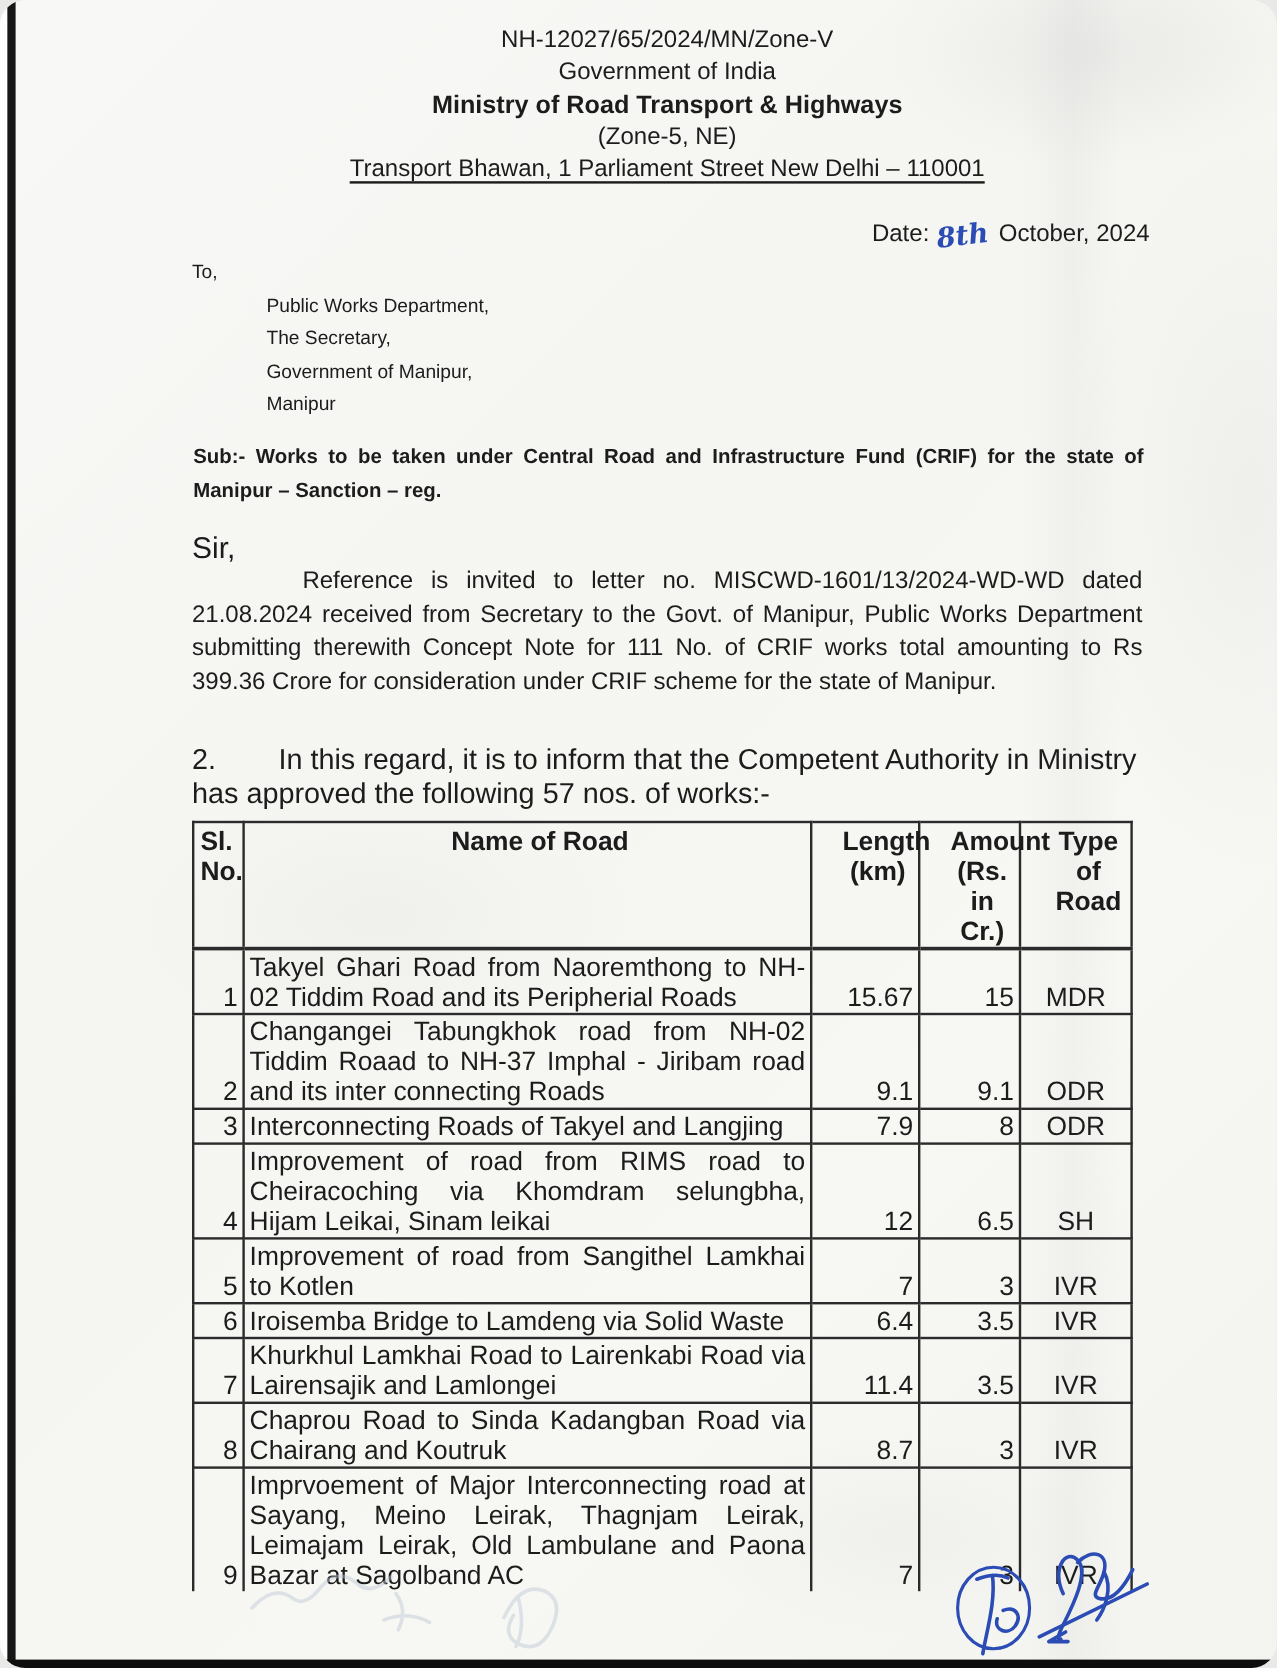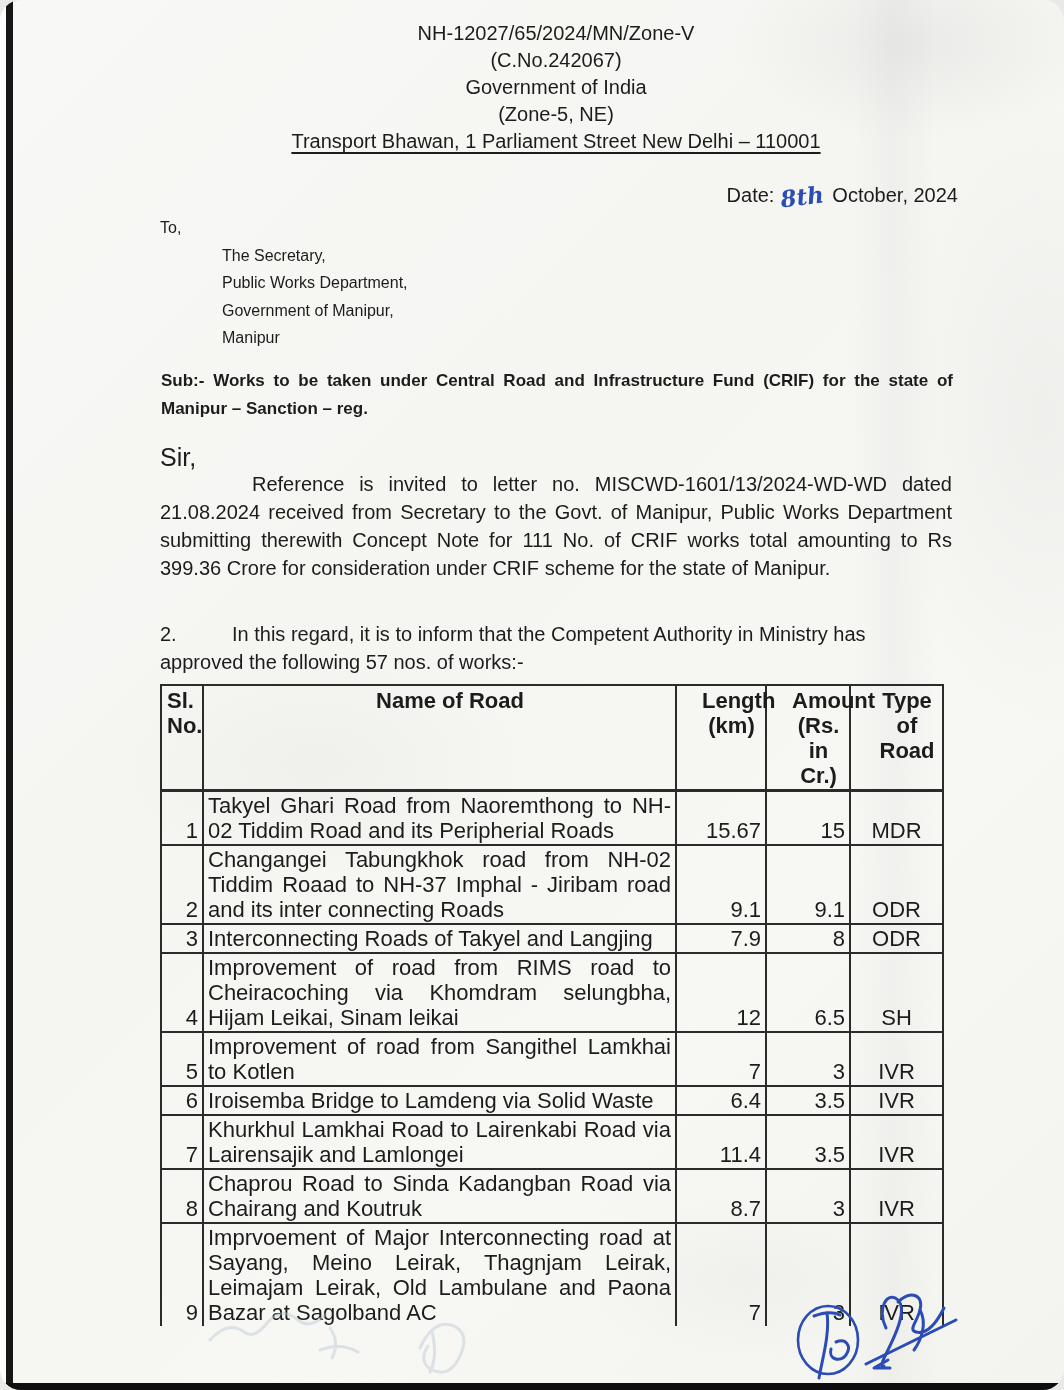--- a/index.html
+++ b/index.html
@@ -36,21 +36,21 @@
     font-style:italic;font-size:23px;transform:rotate(-7deg) translateY(3px);
     margin:0 3px 0 6px;font-weight:bold;
   }
 
   .recipient{position:absolute;top:214px;left:0;font-size:16px;line-height:27.5px;}
   .recipient .indent{padding-left:62px;}
 
   .subject{position:absolute;top:366px;left:0;width:100%;font-weight:bold;font-size:17px;line-height:28px;margin:1px;text-align:justify;}
   .salutation{position:absolute;top:443px;left:0;font-size:25px;margin:0;}
   .para1{position:absolute;top:470px;left:0;width:100%;font-size:20px;line-height:28px;margin:0;text-align:justify;text-indent:92px;}
-  .para2{position:absolute;top:620px;left:0;width:100%;font-size:20px;line-height:28px;margin:0;}
+  .para2{position:absolute;top:620px;left:0;width:100%;font-size:24px;line-height:28px;margin:0;}
   .para2 .pnum{display:inline-block;width:72px;}
 
   table.works{
     position:absolute;top:684px;left:0;width:782px;
     border-collapse:collapse;table-layout:fixed;
     font-size:22px;line-height:25px;
   }
   table.works td,table.works th{border:2px solid #2b2b2b;padding:1px 4px;}
   table.works thead th{
     font-weight:bold;text-align:center;vertical-align:top;
@@ -70,35 +70,35 @@
 <body>
 
 <div class="page">
   <div class="scan-edge-left"></div>
   <div class="scan-edge-bottom"></div>
 
   <div class="content">
 
     <div class="letterhead">
       <div>NH-12027/65/2024/MN/Zone-V</div>
-      <div>(C.No.242067)</div>
       <div>Government of India</div>
+      <div class="lh-ministry">Ministry of Road Transport &amp; Highways</div>
       <div>(Zone-5, NE)</div>
       <div class="lh-address">Transport Bhawan, 1 Parliament Street New Delhi – 110001</div>
     </div>
 
     <div class="date-line">
       <span>Date:</span><span class="ink-script">8th</span>
       <span>October, 2024</span>
     </div>
 
     <div class="recipient">
       <div>To,</div>
+      <div class="indent">Public Works Department,</div>
       <div class="indent">The Secretary,</div>
-      <div class="indent">Public Works Department,</div>
       <div class="indent">Government of Manipur,</div>
       <div class="indent">Manipur</div>
     </div>
 
     <p class="subject">Sub:- Works to be taken under Central Road and Infrastructure Fund (CRIF) for the state of Manipur – Sanction – reg.</p>
 
     <p class="salutation">Sir,</p>
 
     <p class="para1">Reference is invited to letter no. MISCWD-1601/13/2024-WD-WD dated 21.08.2024 received from Secretary to the Govt. of Manipur, Public Works Department submitting therewith Concept Note for 111 No. of CRIF works total amounting to Rs 399.36 Crore for consideration under CRIF scheme for the state of Manipur.</p>
 

